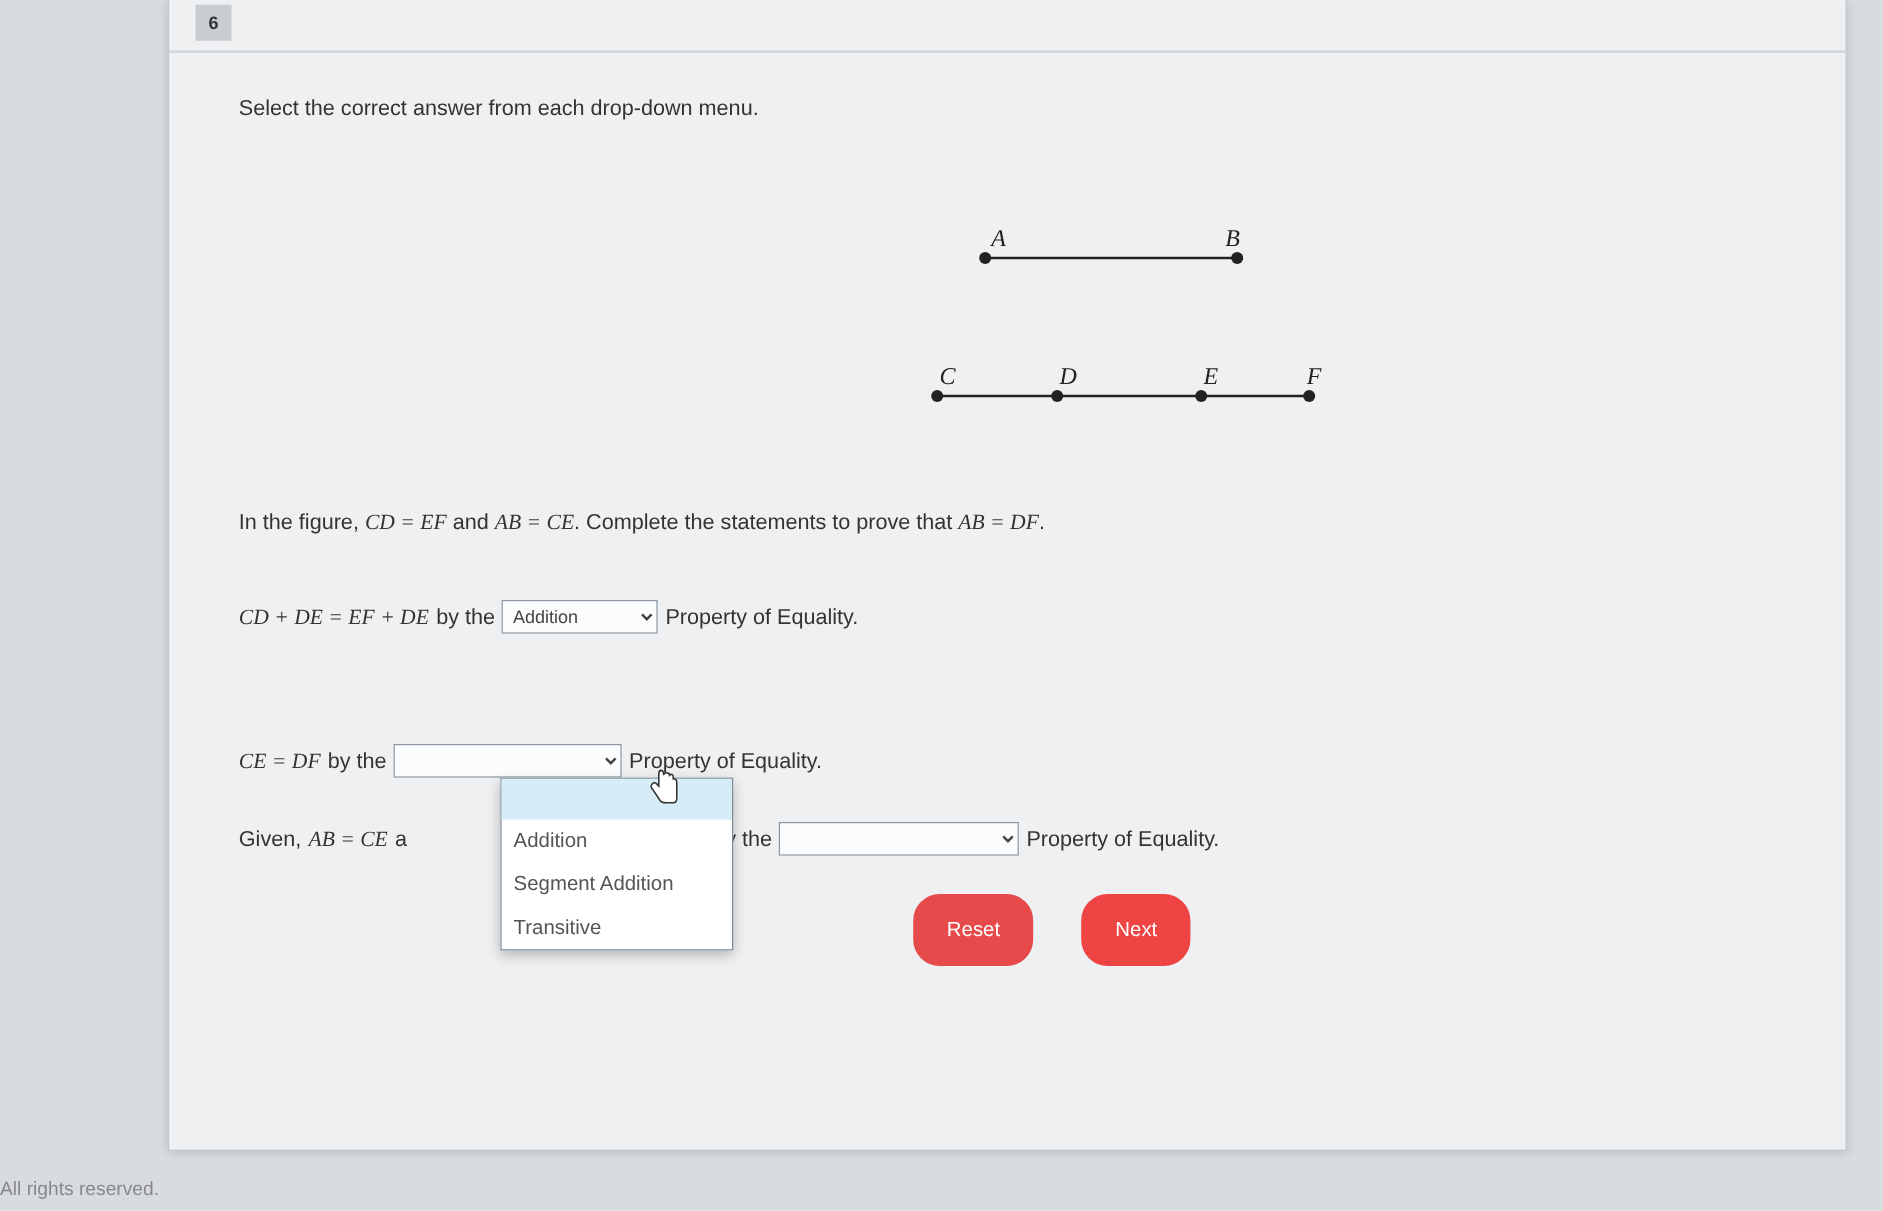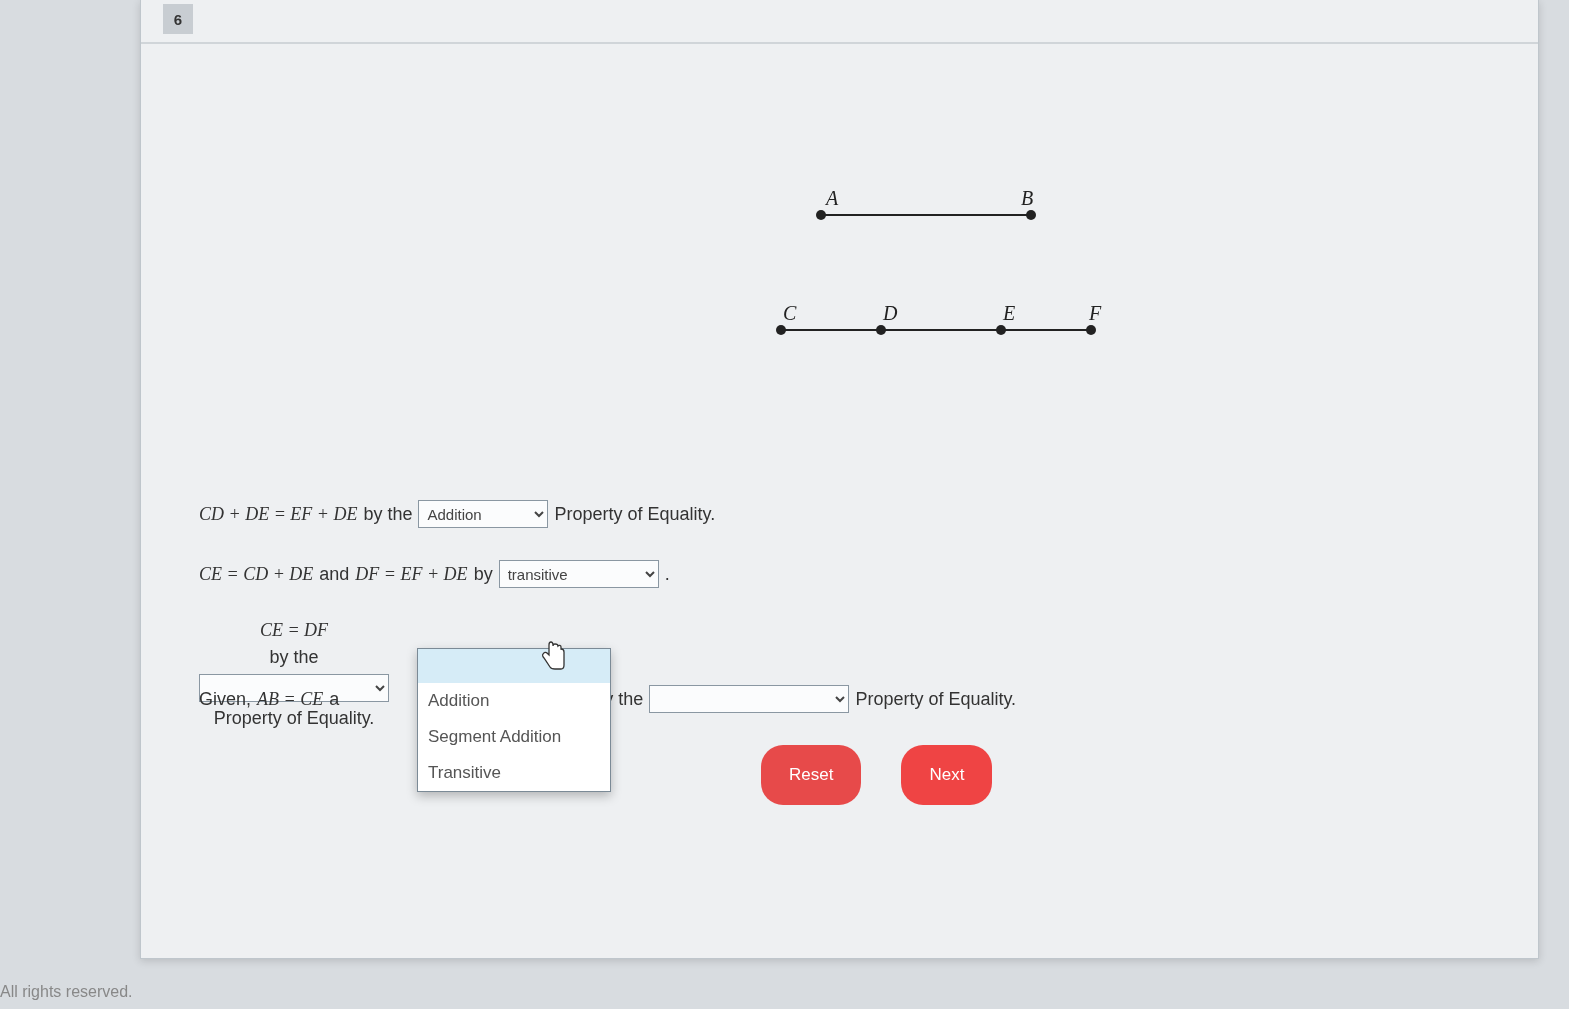--- a/index.html
+++ b/index.html
@@ -75,21 +75,21 @@
     font-size: 18px;
     color: #333;
     display: flex;
     align-items: center;
     gap: 6px;
     flex-wrap: wrap;
   }
   .line .it { font-style: italic; font-family: 'Times New Roman', serif; }
   .line1 { top: 500px; }
   .line2 { top: 560px; }
-  .line3 { top: 620px; flex-direction: column; }
+  .line3 { top: 620px; }
   .line4 { top: 685px; justify-content: center; }
   select.dd {
     height: 28px;
     font-size: 15px;
     color: #444;
     background: #fbfcfd;
     border: 1px solid #8a97a2;
     padding: 2px 4px;
   }
   .dd-w1 { width: 130px; }
@@ -155,20 +155,21 @@
 </head>
 <body>
 
 <div class="page-wrap">
 
   <div class="qnum-tab">
     <span>6</span>
   </div>
   <div class="divider"></div>
 
+  <div class="instruction">Select the correct answer from each drop-down menu.</div>
 
   <div class="figure">
     <svg viewBox="0 0 480 220">
 
       <line x1="110" y1="55" x2="320" y2="55" stroke="#222" stroke-width="2"></line>
       <circle cx="110" cy="55" r="5" fill="#222"></circle>
       <circle cx="320" cy="55" r="5" fill="#222"></circle>
       <text class="ptlabel" x="115" y="45">A</text>
       <text class="ptlabel" x="310" y="45">B</text>
 
@@ -177,40 +178,33 @@
       <circle cx="170" cy="170" r="5" fill="#222"></circle>
       <circle cx="290" cy="170" r="5" fill="#222"></circle>
       <circle cx="380" cy="170" r="5" fill="#222"></circle>
       <text class="ptlabel" x="72" y="160">C</text>
       <text class="ptlabel" x="172" y="160">D</text>
       <text class="ptlabel" x="292" y="160">E</text>
       <text class="ptlabel" x="378" y="160">F</text>
     </svg>
   </div>
 
+  <div class="problem-text">
+    <span>In the figure, </span><span class="it">CD = EF</span><span> and </span><span class="it">AB = CE</span><span>. Complete the statements to prove that </span><span class="it">AB = DF</span><span>.</span>
+  </div>
 
   <div class="line line1">
     <span class="it">CD + DE = EF + DE</span>
     <span> by the </span>
     <select class="dd dd-w1">
       <option>Addition</option>
     </select>
     <span> Property of Equality.</span>
   </div>
 
-  <div class="line line2">
-    <span class="it">CE = CD + DE</span>
-    <span> and </span>
-    <span class="it">DF = EF + DE</span>
-    <span> by </span>
-    <select class="dd dd-w2">
-      <option>transitive</option>
-    </select>
-    <span> .</span>
-  </div>
 
   <div class="line line3">
     <span class="it">CE = DF</span>
     <span> by the </span>
     <select class="dd dd-w3">
       <option></option>
     </select>
     <span> Property of Equality.</span>
   </div>
 

